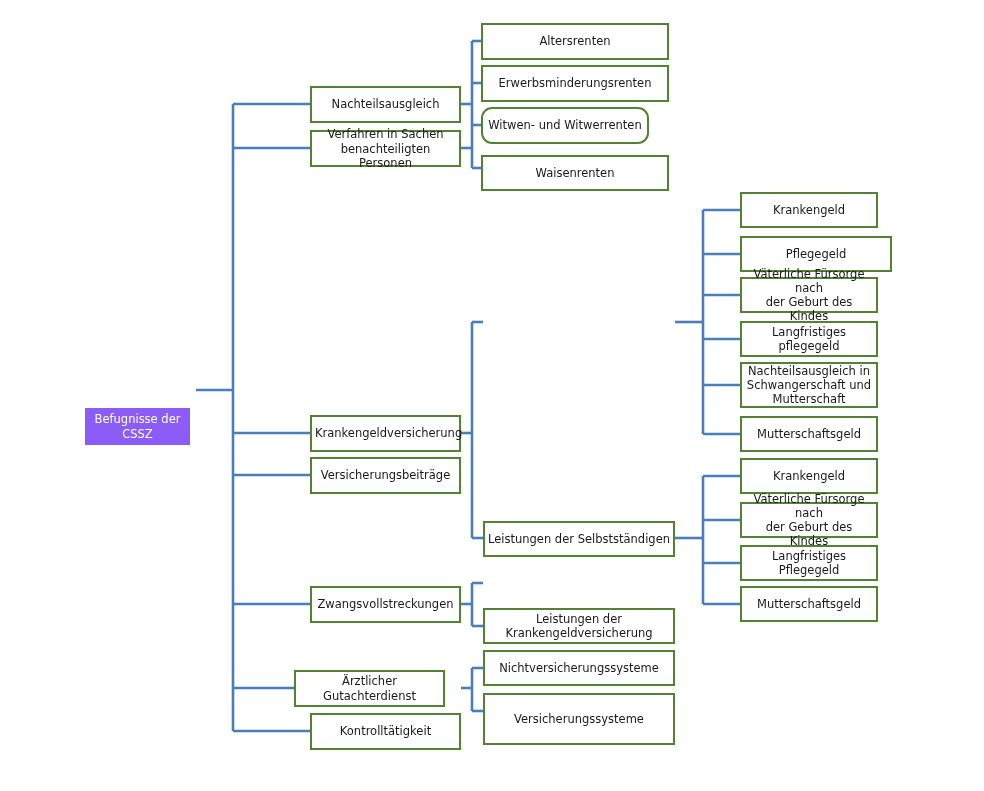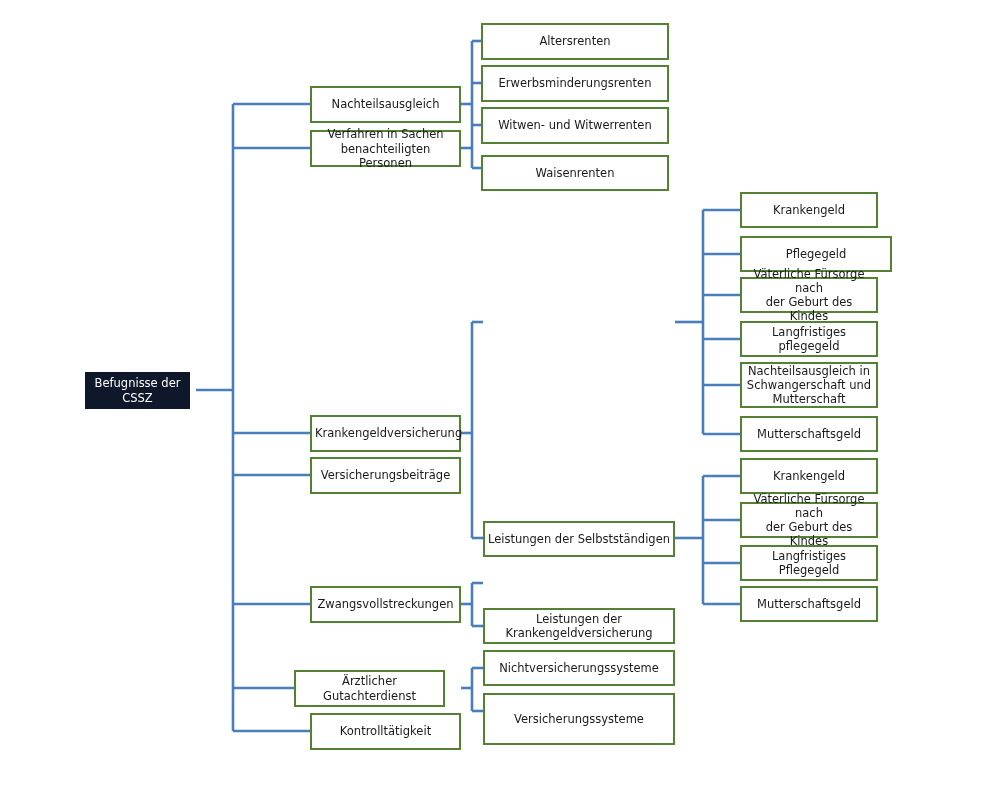--- a/index.html
+++ b/index.html
@@ -35,24 +35,25 @@
     text-align: center;
     background: #ffffff;
     border: 2px solid #548235;
     color: #1a1a1a;
     font-size: 11.5px;
     line-height: 1.22;
     padding: 5px 3px;
     z-index: 2;
   }
   .node.root {
-    background: #0f172a;
+    background: #8b5cf6;
     border: none;
     color: #ffffff;
     font-size: 11.5px;
+    margin-top: 36px;
   }
   .node-label {
     display: block;
     width: 100%;
     white-space: pre-line;
   }
 </style>
 </head>
 <body>
 
@@ -142,21 +143,21 @@
   <div class="node" style="left:310px; top:713px; width:151px; height:37px;">
     <span class="node-label">Kontrolltätigkeit</span>
   </div>
 
   <div class="node" style="left:481px; top:23px; width:188px; height:37px;">
     <span class="node-label">Altersrenten</span>
   </div>
   <div class="node" style="left:481px; top:65px; width:188px; height:37px;">
     <span class="node-label">Erwerbsminderungsrenten</span>
   </div>
-  <div class="node" style="left:481px; top:107px; width:188px; height:37px;">
+  <div class="node" style="left:481px; top:107px; width:168px; height:37px;border-radius:11px;">
     <span class="node-label">Witwen- und Witwerrenten</span>
   </div>
   <div class="node" style="left:481px; top:155px; width:188px; height:36px;">
     <span class="node-label">Waisenrenten</span>
   </div>
 
   <div class="node" style="left:483px; top:521px; width:192px; height:36px;">
     <span class="node-label">Leistungen der Selbstständigen</span>
   </div>
 

